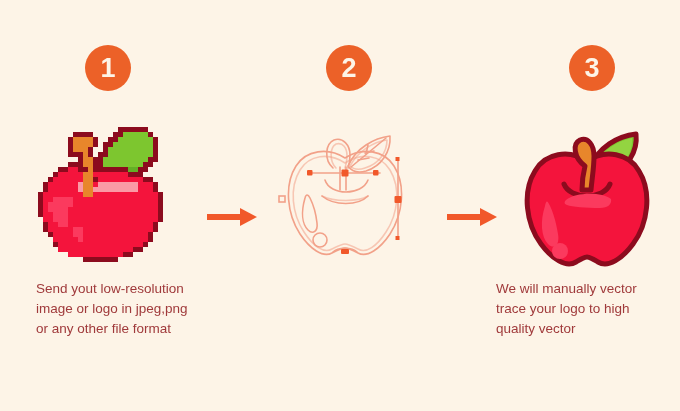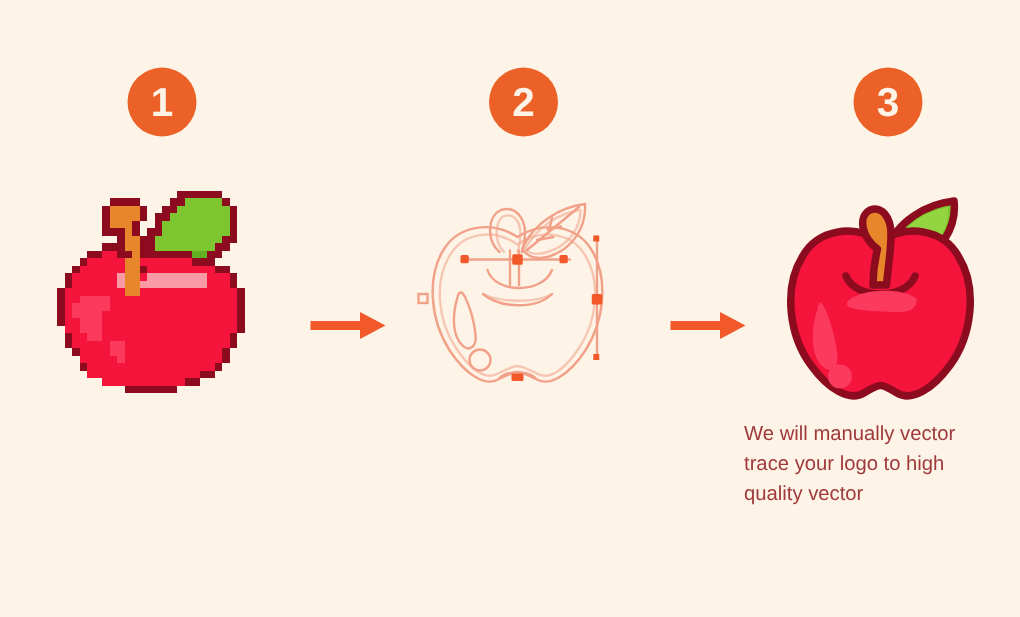--- a/index.html
+++ b/index.html
@@ -237,20 +237,23 @@
           <rect x="4" y="17" width="4" height="1"></rect>
           <rect x="5" y="18" width="3" height="1"></rect>
           <rect x="5" y="19" width="3" height="1"></rect>
           <rect x="6" y="20" width="2" height="1"></rect>
           <rect x="9" y="21" width="2" height="2"></rect>
           <rect x="10" y="23" width="1" height="1"></rect>
         </g>
       </svg>
     </div>
 
+    <div class="caption" id="cap-1">Send yout low-resolution
+image or logo in jpeg,png
+ or any other file format</div>
   </div>
 
   <div class="col" id="col-2">
 
     <div class="badge">2</div>
 
     <div class="art" id="art-2">
       <svg width="150" height="155" viewBox="0 0 150 155">
         <g fill="none" stroke="#F2A189" stroke-width="1.6" stroke-linecap="round" stroke-linejoin="round">
 

